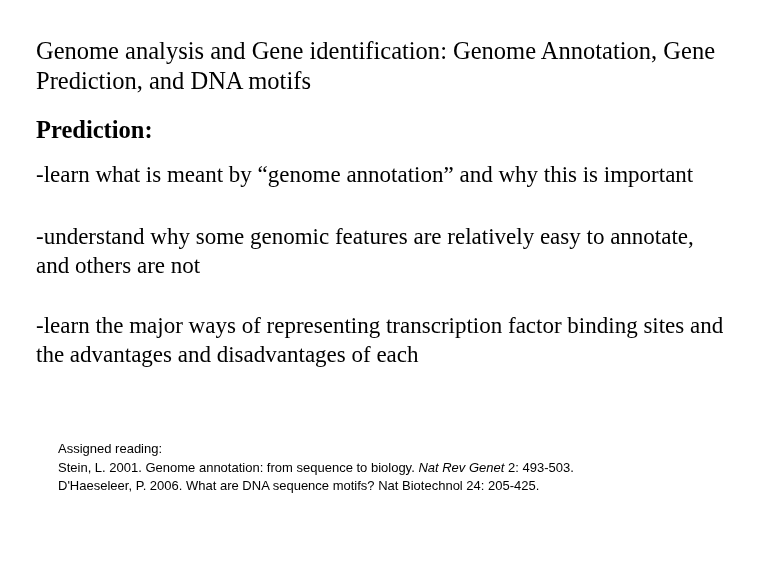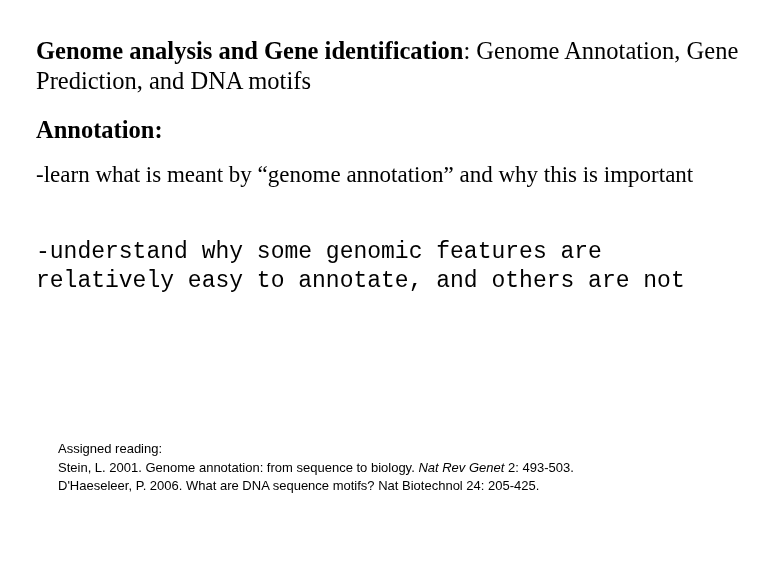--- a/index.html
+++ b/index.html
@@ -27,21 +27,21 @@
   .title-block {
     position: absolute;
     left: 36px;
     top: 36px;
     width: 706px;
     font-size: 24.5px;
     line-height: 1.21;
     text-align: left;
   }
   .title-bold {
-    font-weight: bold;
+    font-weight: normal;
     margin-top: 12px;
   }
   .title-rest {
     font-weight: normal;
   }
 
   
   .objectives-heading {
     position: absolute;
     left: 36px;
@@ -55,21 +55,21 @@
   .bullet {
     position: absolute;
     left: 36px;
     width: 690px;
     font-size: 23px;
     line-height: 1.24;
     font-weight: normal;
     text-align: left;
   }
   .bullet-1 { top: 161px; }
-  .bullet-2 { top: 238px; font-family: Liberation Mono, monospace; }
+  .bullet-2 { top: 223px; }
   .bullet-3 { top: 312px; }
 
   
   .footnote {
     position: absolute;
     left: 58px;
     top: 440px;
     width: 620px;
     font-family: "Liberation Sans", "DejaVu Sans", sans-serif;
     font-size: 13px;
@@ -85,26 +85,27 @@
 </style>
 </head>
 <body>
 
 <div class="slide">
 
   <div class="title-block">
     <span class="title-bold">Genome analysis and Gene identification</span><span class="title-rest">: Genome Annotation, Gene Prediction, and DNA motifs</span>
   </div>
 
-  <div class="objectives-heading">Annotation:</div>
+  <div class="objectives-heading">Prediction:</div>
 
   <div class="bullet bullet-1">-learn what is meant by “genome annotation” and why this is important</div>
 
   <div class="bullet bullet-2">-understand why some genomic features are relatively easy to annotate, and others are not</div>
 
+  <div class="bullet bullet-3">-learn the major ways of representing transcription factor binding sites and the advantages and disadvantages of each</div>
 
   <div class="footnote">
     <div class="footnote-line">Assigned reading:</div>
     <div class="footnote-line"><span>Stein, L. 2001. Genome annotation: from sequence to biology. </span><span class="italic">Nat Rev Genet</span><span> 2: 493-503.</span></div>
     <div class="footnote-line">D'Haeseleer, P. 2006. What are DNA sequence motifs? Nat Biotechnol 24: 205-425.</div>
   </div>
 
 </div>
 
 </body></html>

